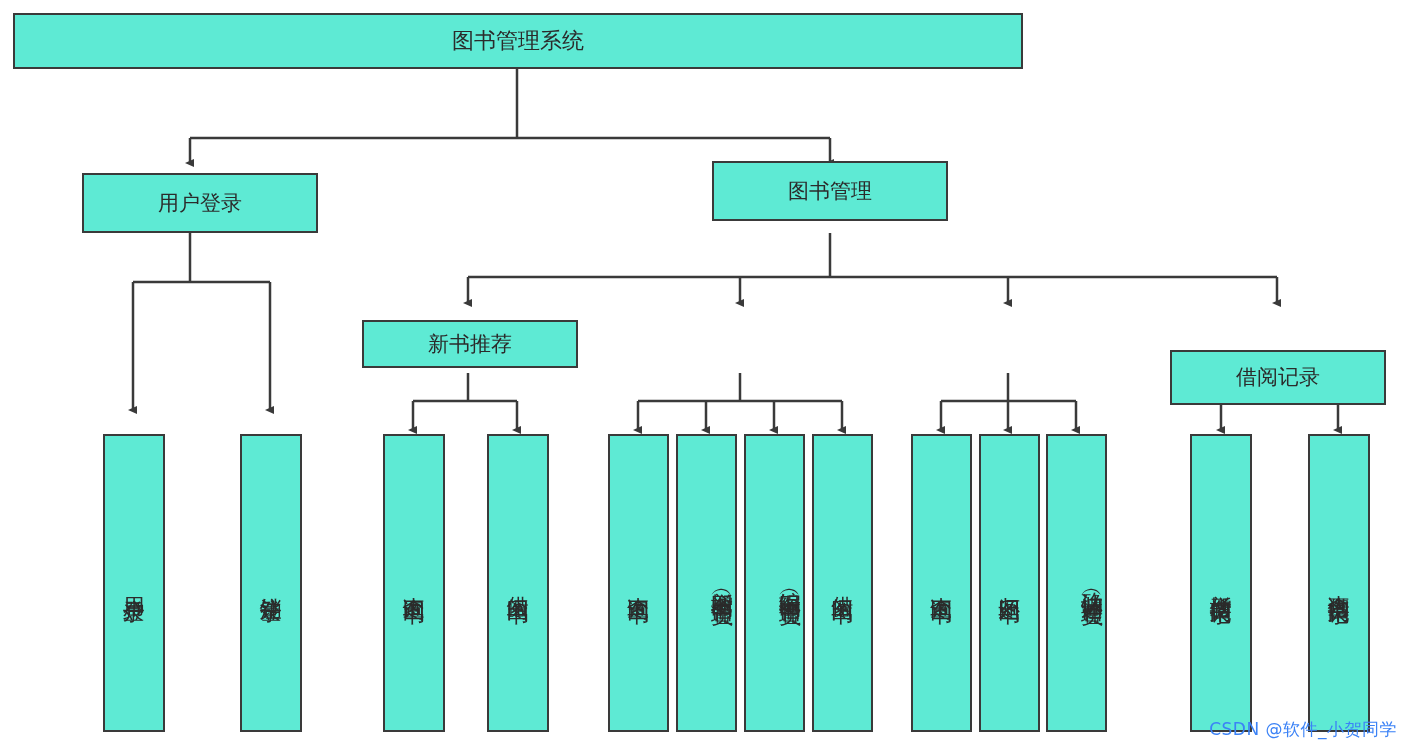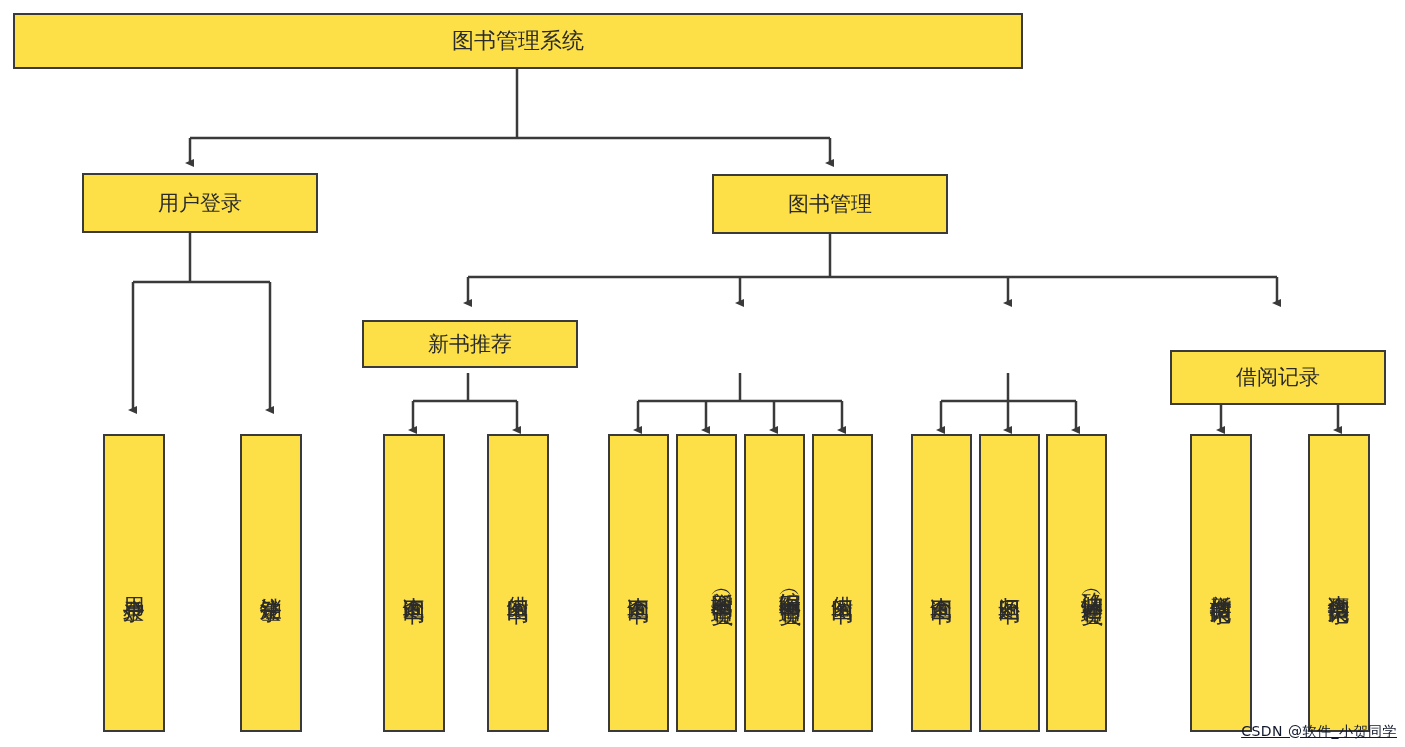--- a/index.html
+++ b/index.html
@@ -14,21 +14,21 @@
     position: relative;
     width: 1405px;
     height: 747px;
     background: #ffffff;
     overflow: hidden;
   }
   .node {
     position: absolute;
     box-sizing: border-box;
     border: 2px solid #3a3a3a;
-    background: #fde047;
+    background: #5eead4;
     display: flex;
     align-items: center;
     justify-content: center;
     color: #2b2b2b;
     line-height: 1.15;
   }
   
   .node.horiz {
     font-size: 21px;
   }
@@ -51,25 +51,24 @@
     left: 0;
     top: 0;
     width: 1405px;
     height: 747px;
     pointer-events: none;
   }
   .watermark {
     position: absolute;
     right: 8px;
     bottom: 6px;
-    font-size: 14px;
-    color: #0f172a;
+    font-size: 17px;
+    color: #3b82f6;
     white-space: nowrap;
     letter-spacing: 0.5px;
-    text-decoration: underline;
   }
 </style>
 </head>
 <body>
 
 <div id="canvas">
 
   <svg id="edges" viewBox="0 0 1405 747" xmlns="http://www.w3.org/2000/svg">
     <defs>
       <marker id="arrow" markerWidth="10" markerHeight="10" refX="5" refY="5" orient="auto" markerUnits="userSpaceOnUse">
@@ -128,21 +127,21 @@
       <path d="M1277,373 L1277,401"></path>
       <path d="M1221,401 L1338,401"></path>
       <path d="M1221,401 L1221,430" marker-end="url(#arrow)"></path>
       <path d="M1338,401 L1338,430" marker-end="url(#arrow)"></path>
     </g>
   </svg>
 
   <div class="node horiz root" style="left:13px; top:13px; width:1010px; height:56px;">图书管理系统</div>
 
   <div class="node horiz" style="left:82px; top:173px; width:236px; height:60px;">用户登录</div>
-  <div class="node horiz" style="left:712px; top:174px; width:236px; height:60px;">图书管理</div>
+  <div class="node horiz" style="left:712px; top:161px; width:236px; height:60px;">图书管理</div>
 
   <div class="node horiz" style="left:362px; top:320px; width:216px; height:48px;">新书推荐</div>
   <div class="node horiz" style="left:1170px; top:318px; width:216px; height:55px;margin-top:32px;">借阅记录</div>
 
   <div class="node vert" style="left:103px; top:434px; width:62px; height:298px;">用户登录</div>
   <div class="node vert" style="left:240px; top:434px; width:62px; height:298px;">注销登录</div>
 
   <div class="node vert" style="left:383px; top:434px; width:62px; height:298px;">查询图书</div>
   <div class="node vert" style="left:487px; top:434px; width:62px; height:298px;">借阅图书</div>
 

